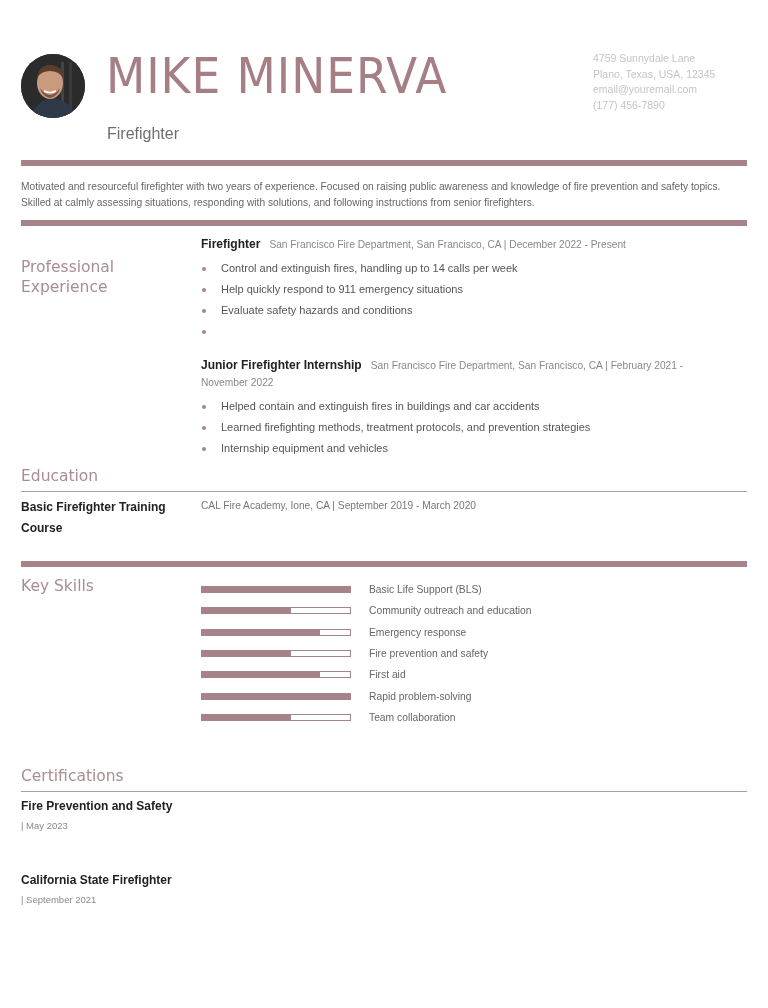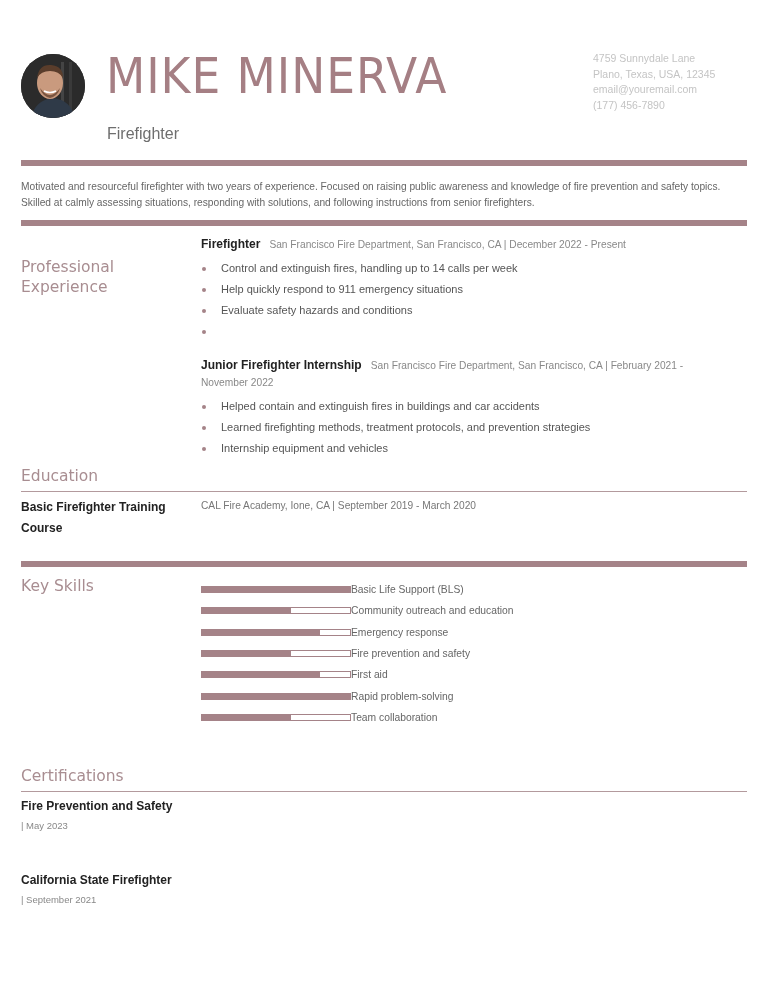--- a/index.html
+++ b/index.html
@@ -80,21 +80,21 @@
     }
 
     
     .skills { position: absolute; left: 201px; top: 579px; }
     .skill-row { display: flex; align-items: center; height: 21.3px; }
     .skill-bar {
       width: 150px; height: 7px; border: 1px solid #a58388; background: #fff;
       position: relative;
     }
     .skill-fill { position: absolute; left: 0; top: 0; bottom: 0; background: #a58388; }
-    .skill-label { font-size: 10.3px; color: #666; white-space: nowrap; }
+    .skill-label { margin-left: 18px; font-size: 10.3px; color: #666; white-space: nowrap; }
 
     
     .cert { position: absolute; left: 21px; }
     .cert-name { font-size: 12px; font-weight: bold; color: #222; line-height: 16px; }
     .cert-date { font-size: 9.5px; color: #888; margin-top: 6px; line-height: 12px; }
   </style>
 </head>
 <body>
 
 <div class="page">

